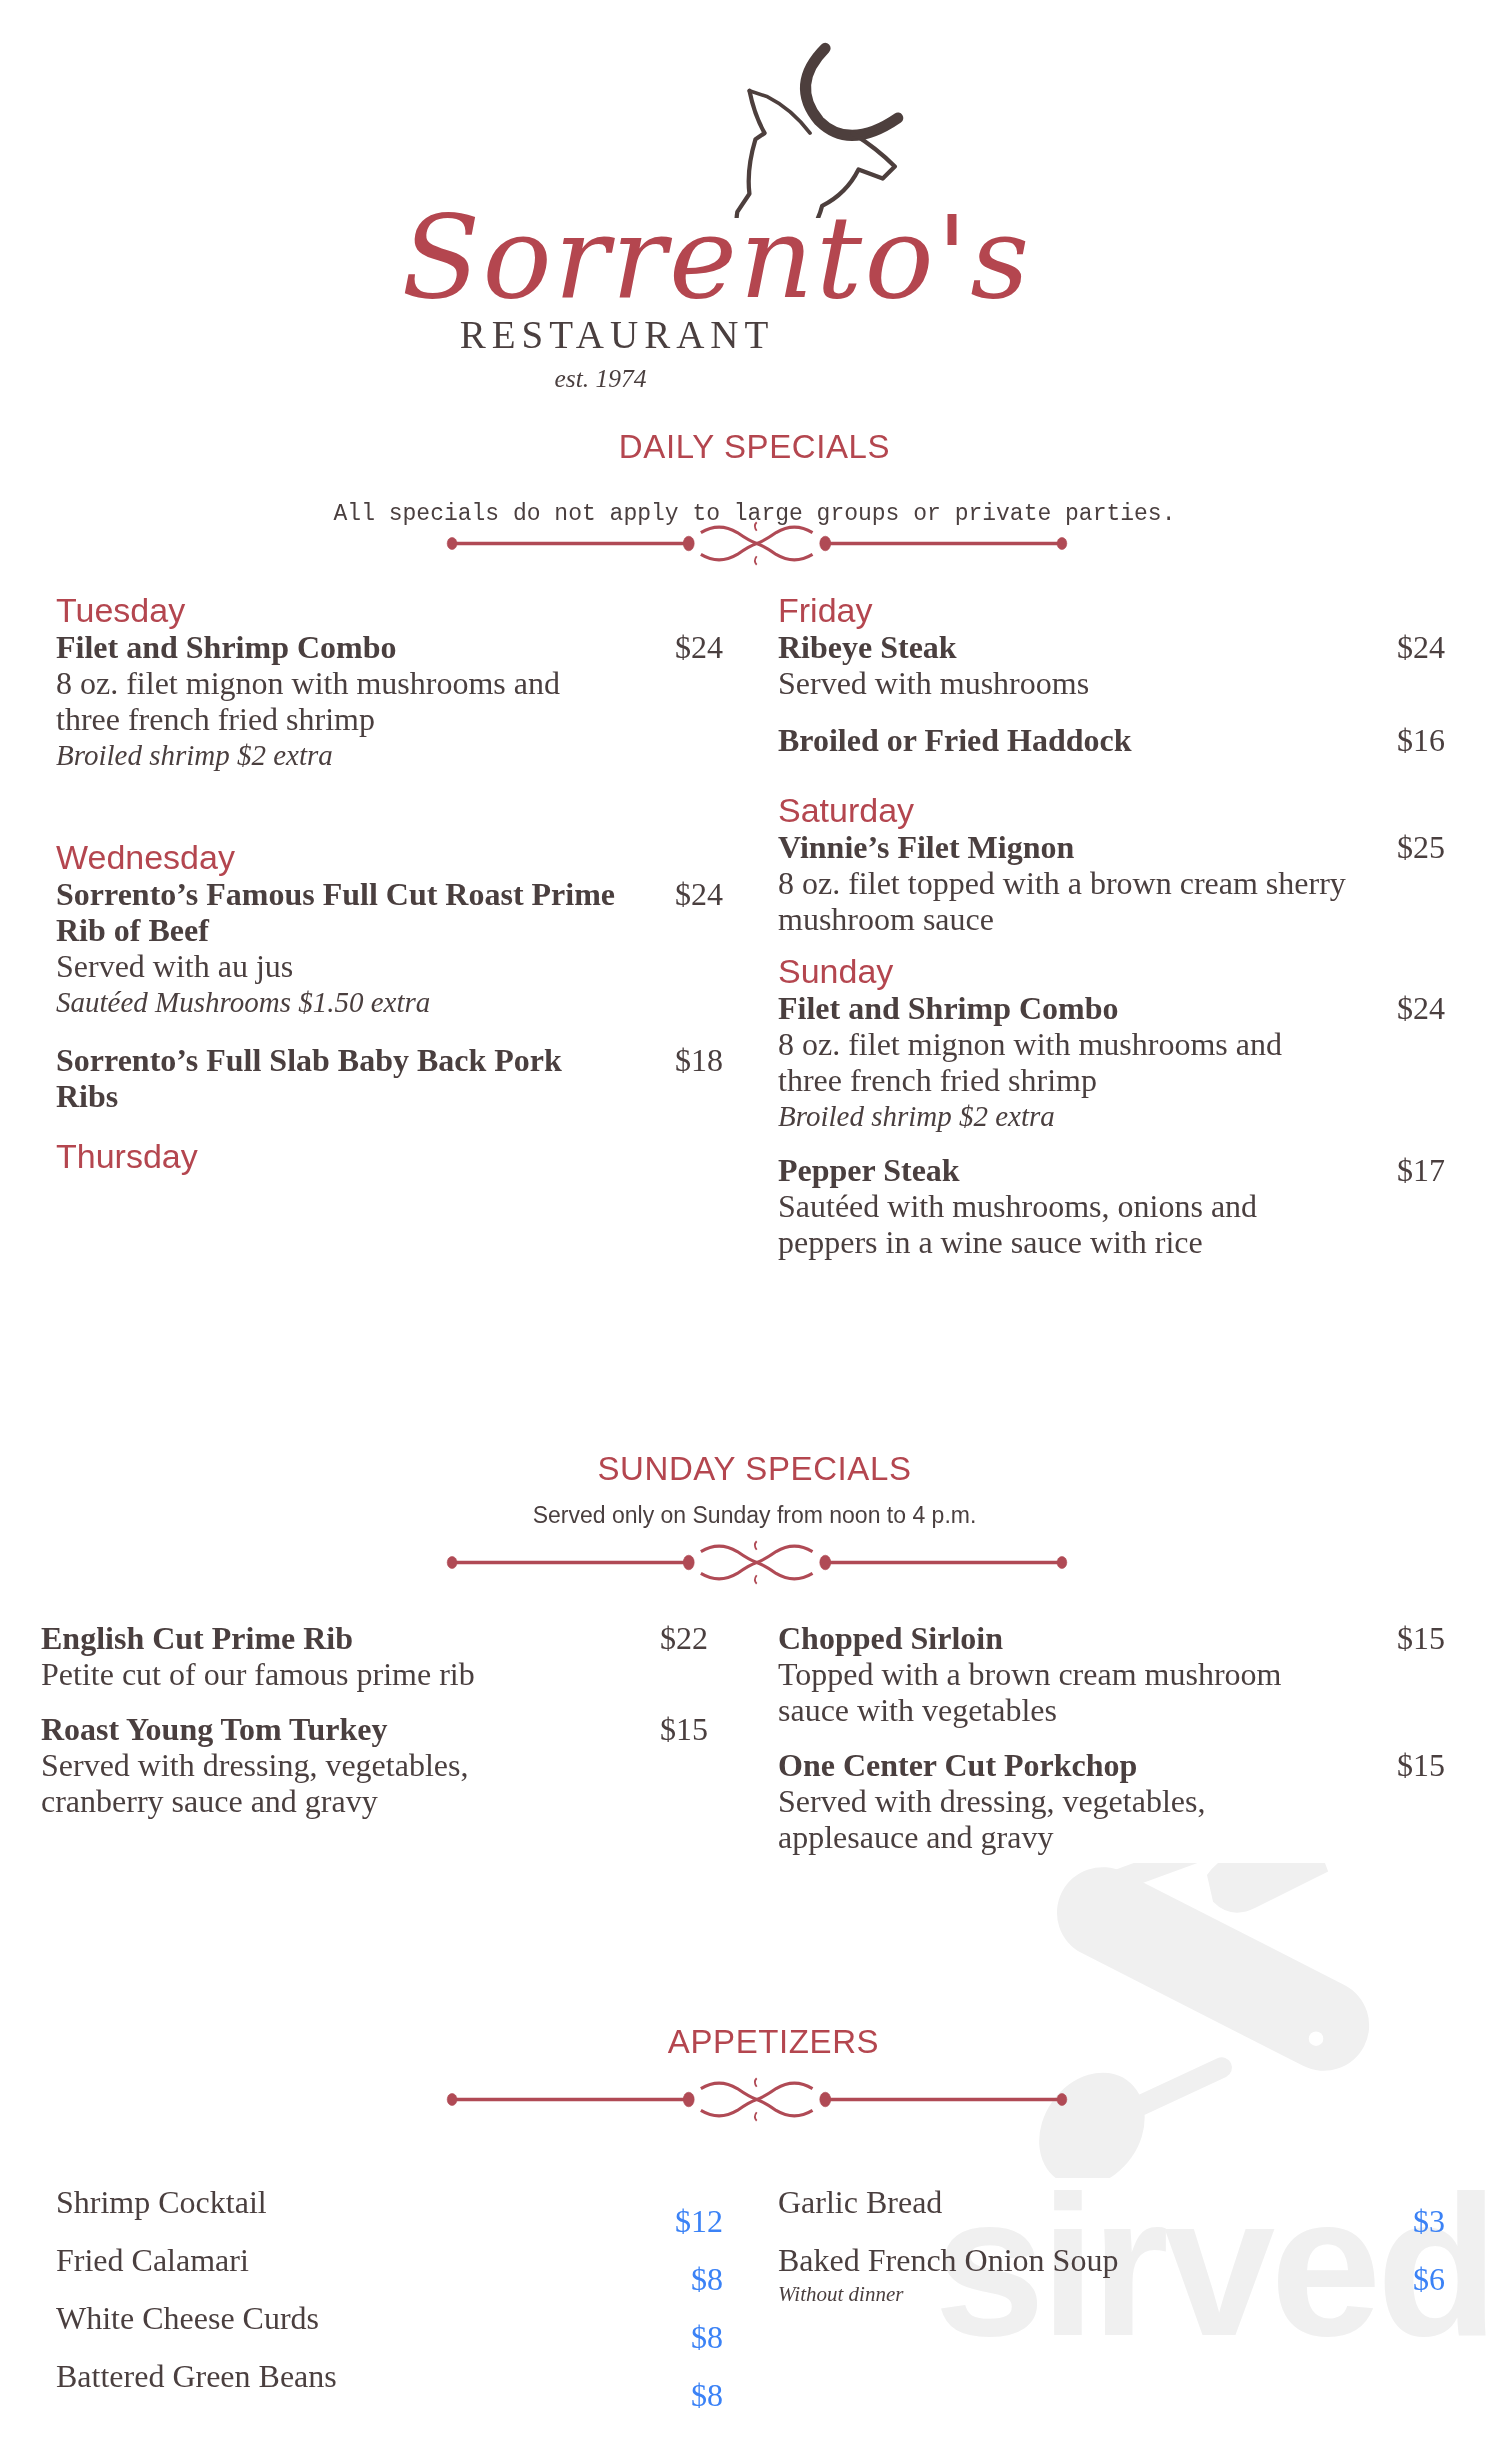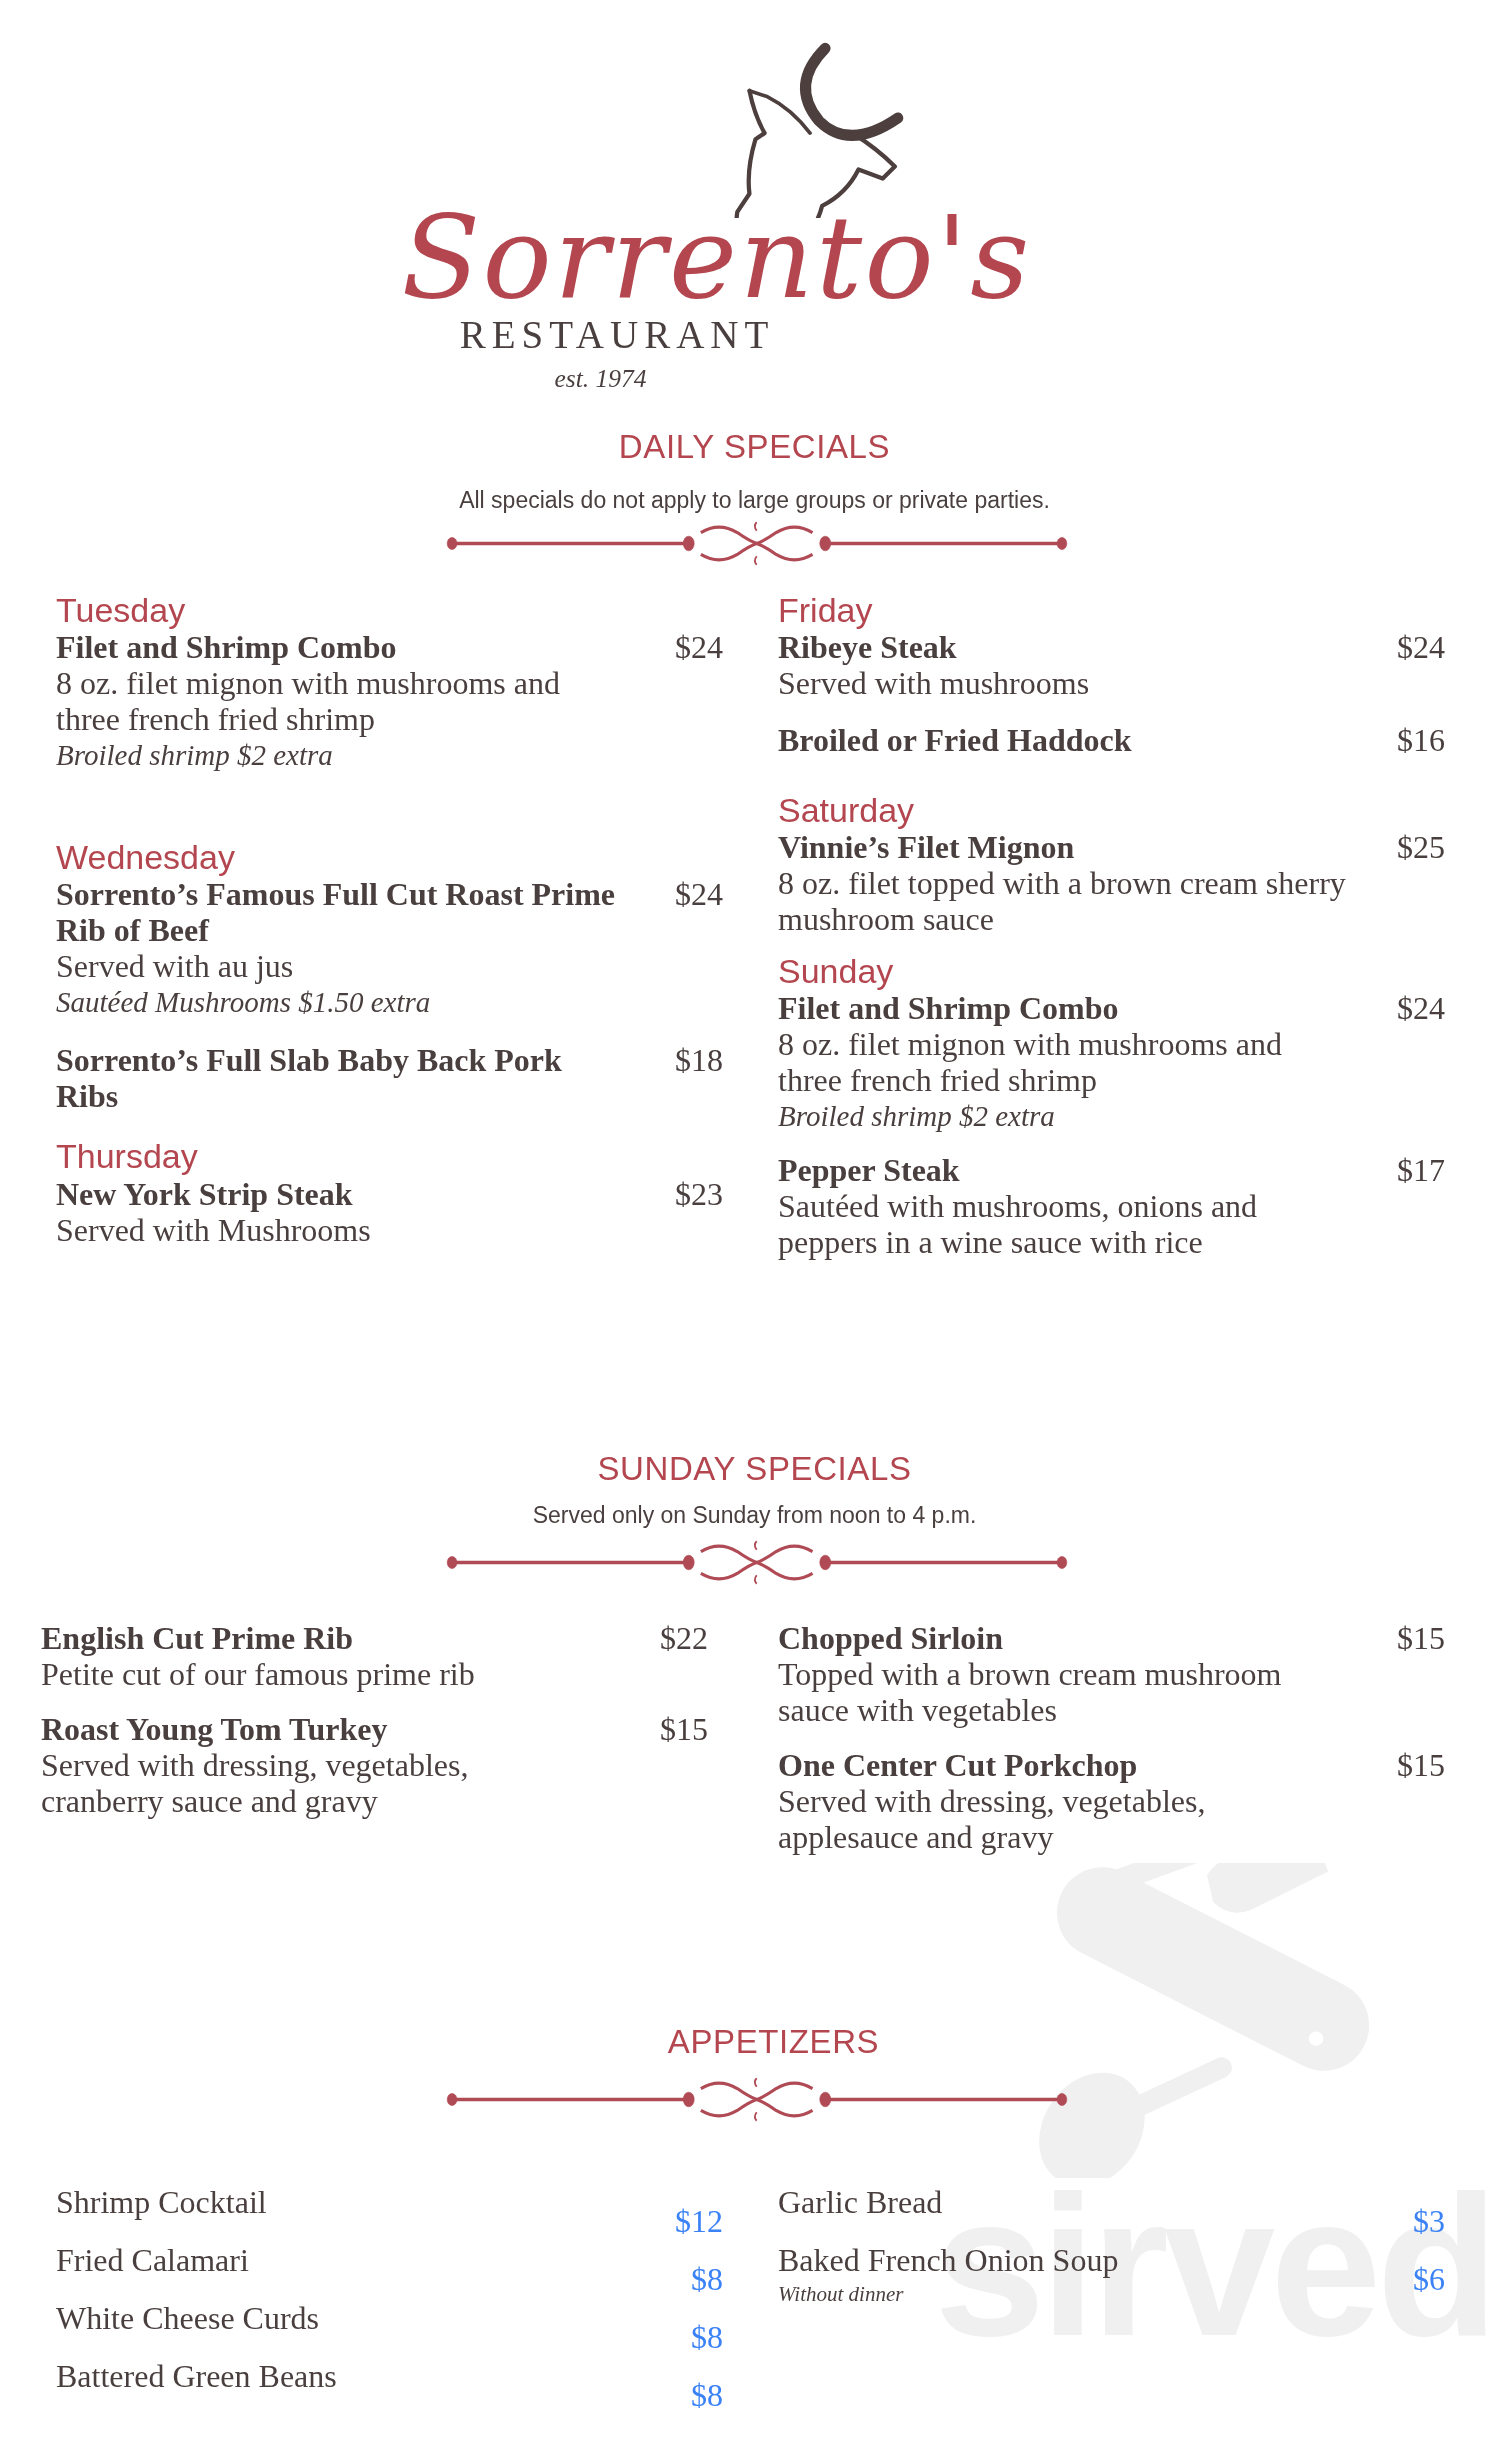--- a/index.html
+++ b/index.html
@@ -89,21 +89,21 @@
     <path d="M75 110 l30 10 q40 20 70 60" stroke-width="6"></path>
     <path d="M75 110 q8 40 25 70 l-15 10 q-15 50 -10 90 l-20 30 q-5 30 10 40" stroke-width="7"></path>
     <path d="M245 180 q40 25 70 55 l-20 20 l-40 -15 q-20 40 -60 60 q-10 40 -40 60 q-20 10 -40 5" stroke-width="7"></path>
   </g>
 </svg>
 <div class="abs brand-script content">Sorrento's</div>
 <div class="abs brand-sub content">RESTAURANT</div>
 <div class="abs brand-est content">est. 1974</div>
 
 <div class="abs sec-title content" style="top:428px;">DAILY SPECIALS</div>
-<div class="abs sec-note content" style="top:487px;">All specials do not apply to large groups or private parties.</div>
+<div class="abs sec-note content" style="top:501px;font-family:Liberation Mono, monospace;">All specials do not apply to large groups or private parties.</div>
 <svg class="abs divider" style="top:519px;" viewBox="0 0 1025 80">
   <g stroke="#b04a55" fill="#b04a55">
     <line x1="10" y1="40" x2="400" y2="40" stroke-width="6"></line>
     <line x1="625" y1="40" x2="1015" y2="40" stroke-width="6"></line>
     <ellipse cx="10" cy="40" rx="8" ry="10"></ellipse>
       <ellipse cx="400" cy="40" rx="9" ry="12"></ellipse>
     <ellipse cx="625" cy="40" rx="9" ry="12"></ellipse>
       <ellipse cx="1015" cy="40" rx="8" ry="10"></ellipse>
     <g fill="none" stroke-width="5">
       <path d="M420 22 q30-18 60 0 q20 14 32 18 q12-4 32-18 q30-18 60 0"></path>
@@ -131,25 +131,20 @@
       <div class="item-desc">Served with au jus</div>
       <div class="item-extra">Sautéed Mushrooms  $1.50 extra</div>
     </div>
     <div class="item">
       <div class="item-name">Sorrento’s Full Slab Baby Back Pork Ribs</div>
       <div class="item-price">$18</div>
     </div>
   </div>
   <div>
     <div class="day">Thursday</div>
-    <div class="item">
-      <div class="item-name">New York Strip Steak</div>
-      <div class="item-price">$23</div>
-      <div class="item-desc">Served with Mushrooms</div>
-    </div>
   </div>
 </div>
 
 <div class="abs col col-right content" style="top:592px;">
   <div style="margin-bottom:34px;">
     <div class="day">Friday</div>
     <div class="item" style="margin-bottom:20.6px;">
       <div class="item-name">Ribeye Steak</div>
       <div class="item-price">$24</div>
       <div class="item-desc">Served with mushrooms</div>

